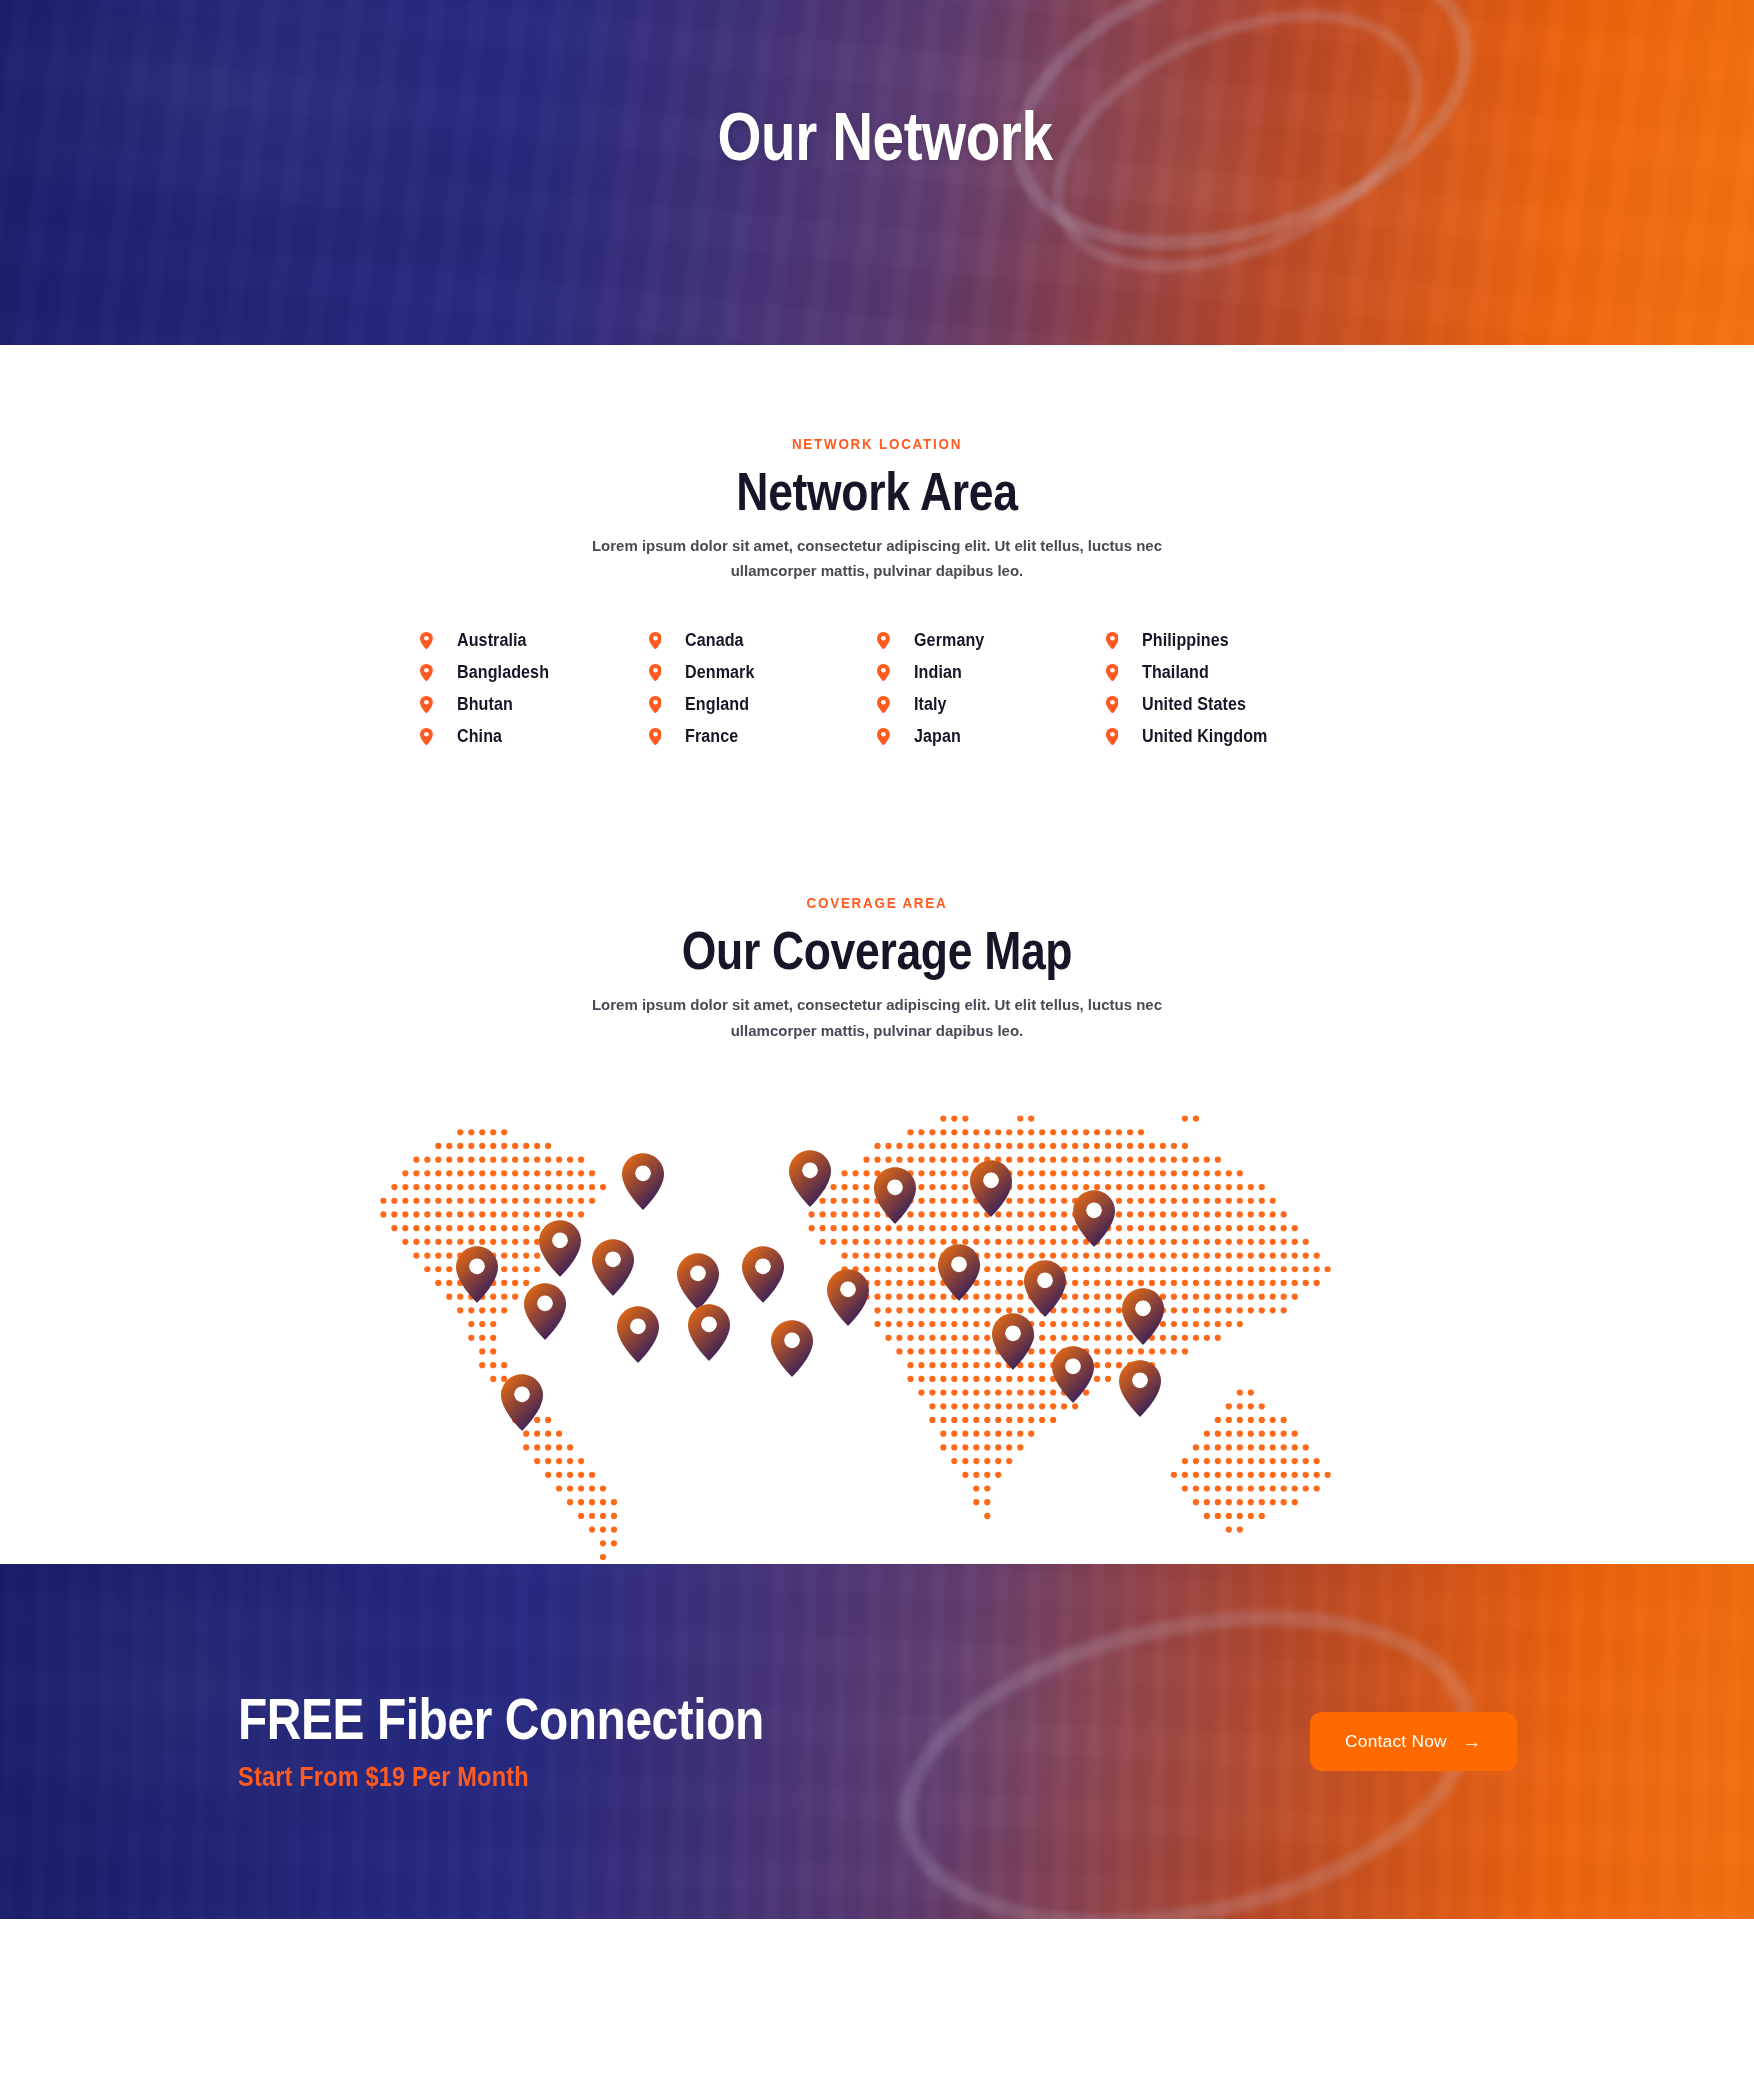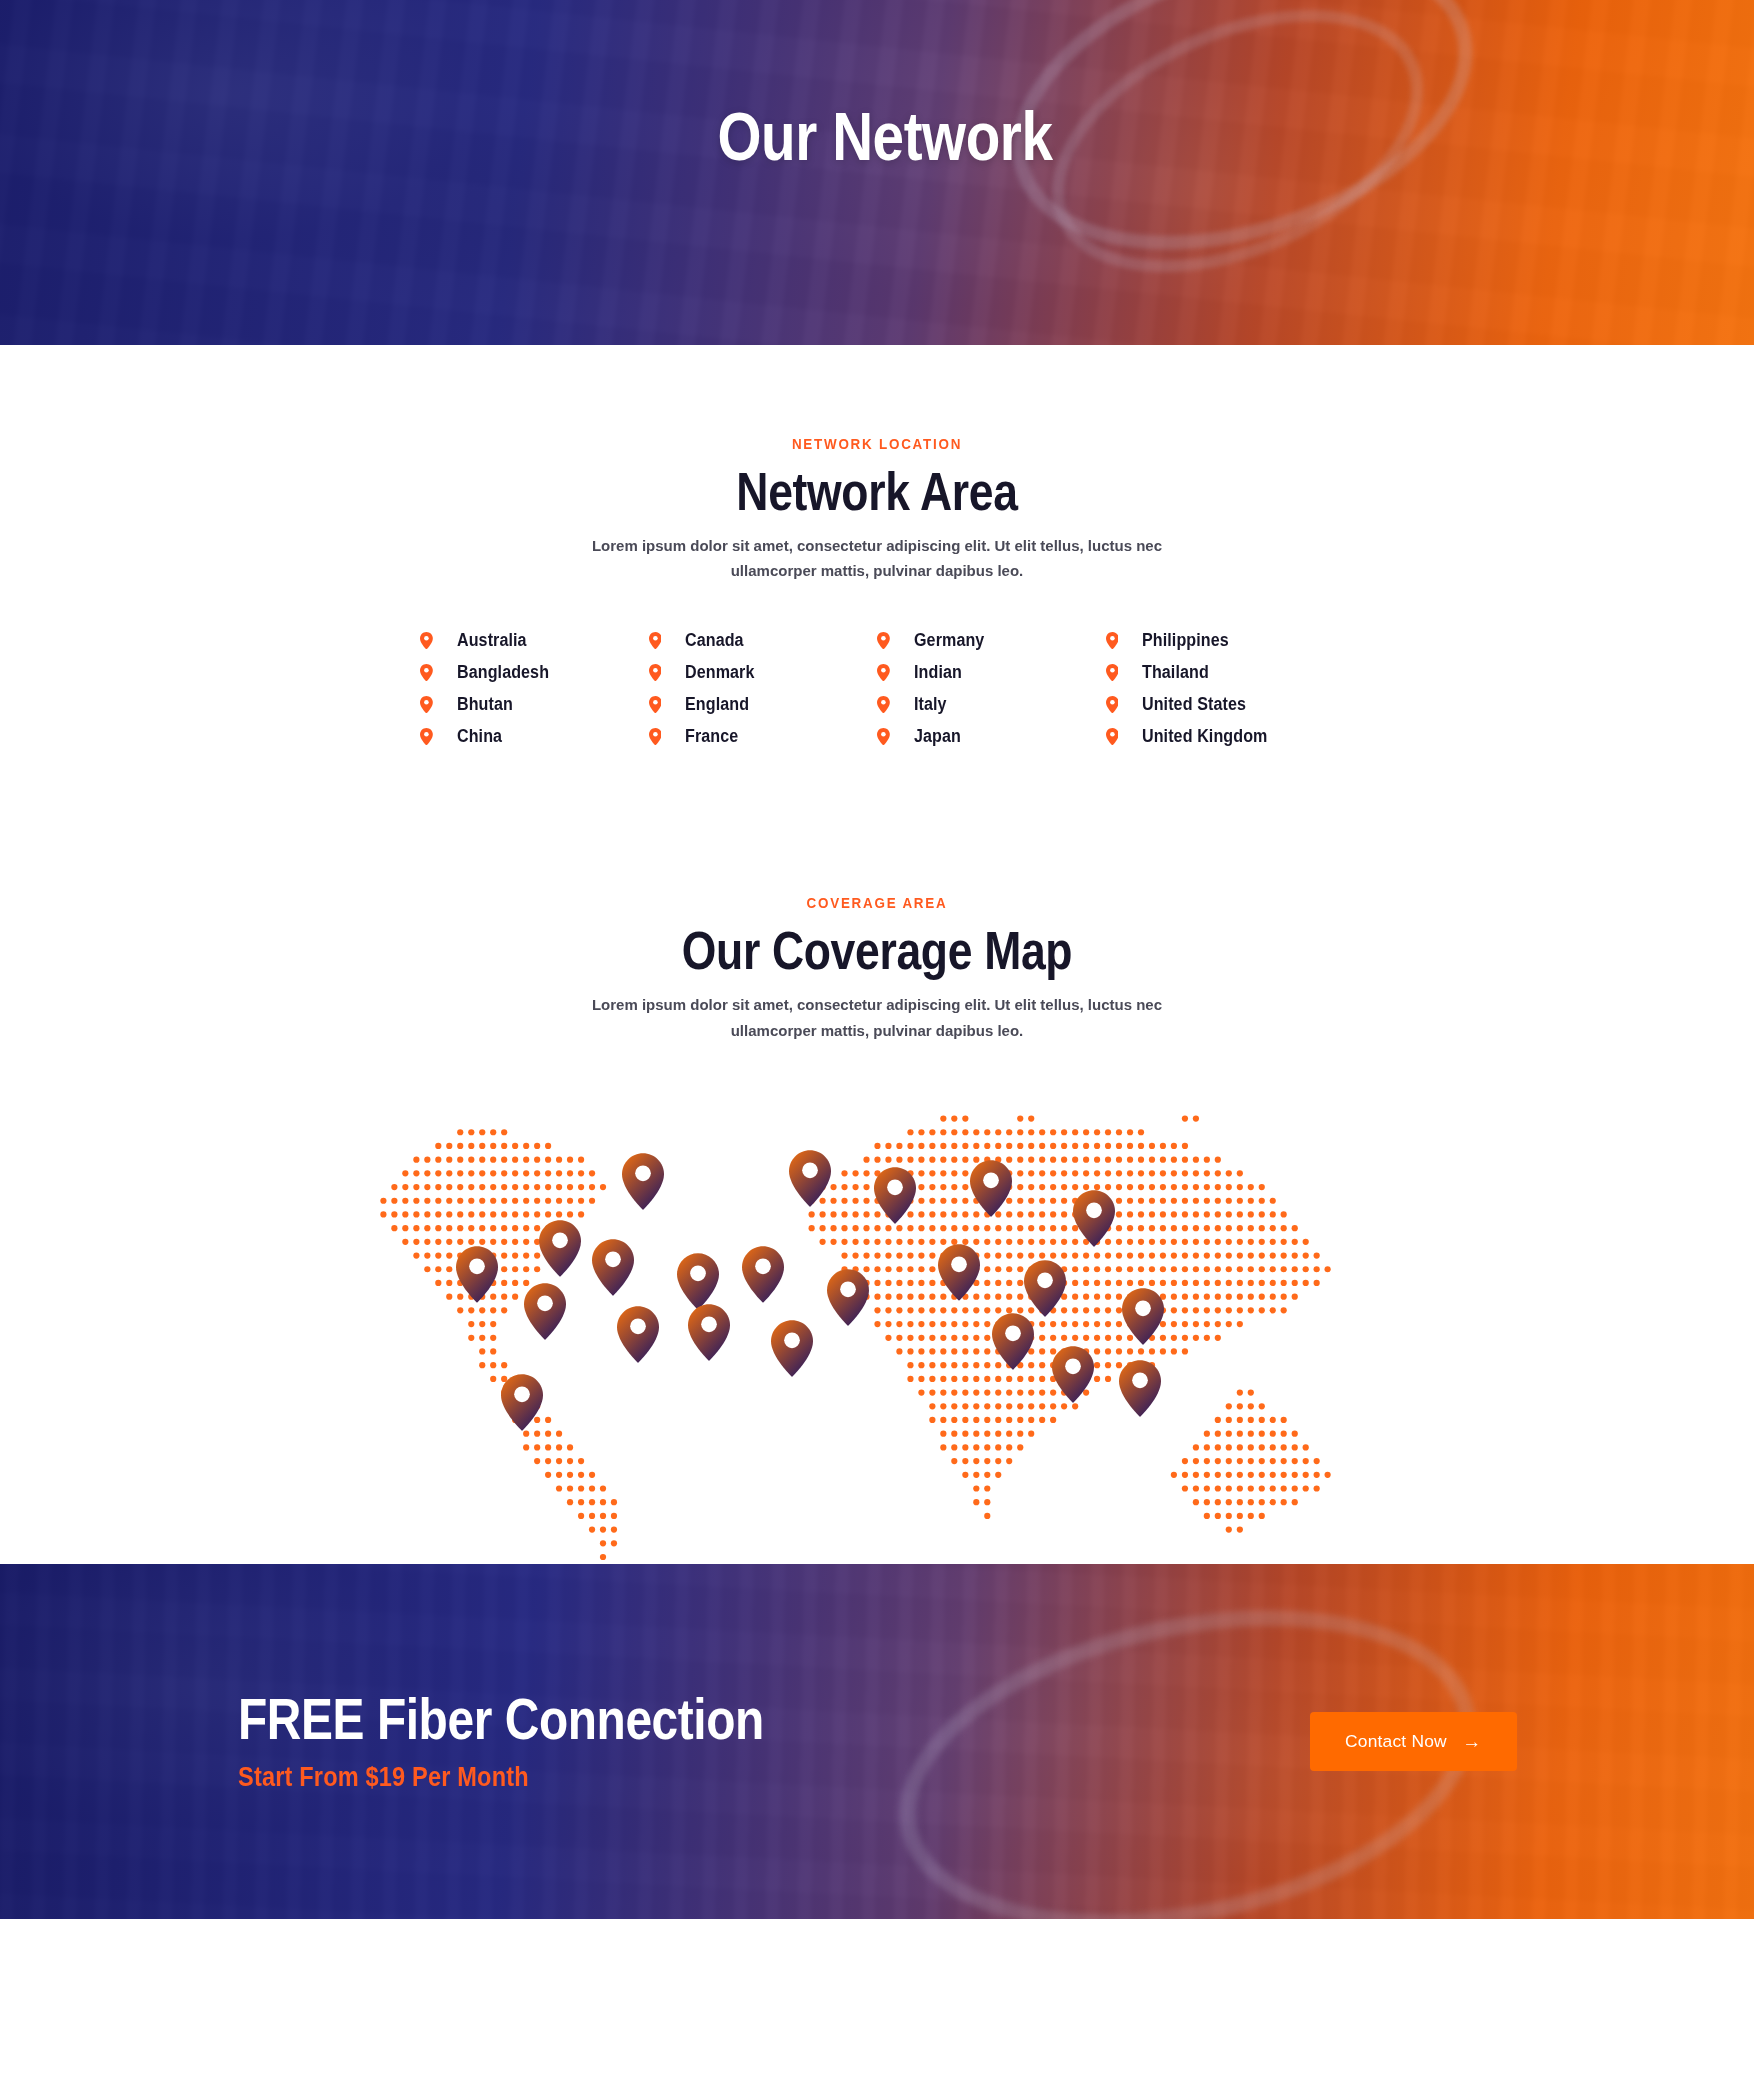--- a/index.html
+++ b/index.html
@@ -228,21 +228,21 @@
     transform-origin: left center;
     white-space: nowrap;
   }
   .cta-btn {
     display: inline-flex;
     align-items: center;
     gap: 15.5px;
     background: #ff6a00;
     color: #ffffff;
     border: none;
-    border-radius: 4px;
+    border-radius: 12px;
     padding: 19px 35px;
     font-family: "Liberation Sans", sans-serif;
     font-size: 17.4px;
     letter-spacing: 0.2px;
     cursor: pointer;
     white-space: nowrap;
   }
   .cta-btn .arrow { font-size: 19px; line-height: 1; }
 </style>
 </head>

